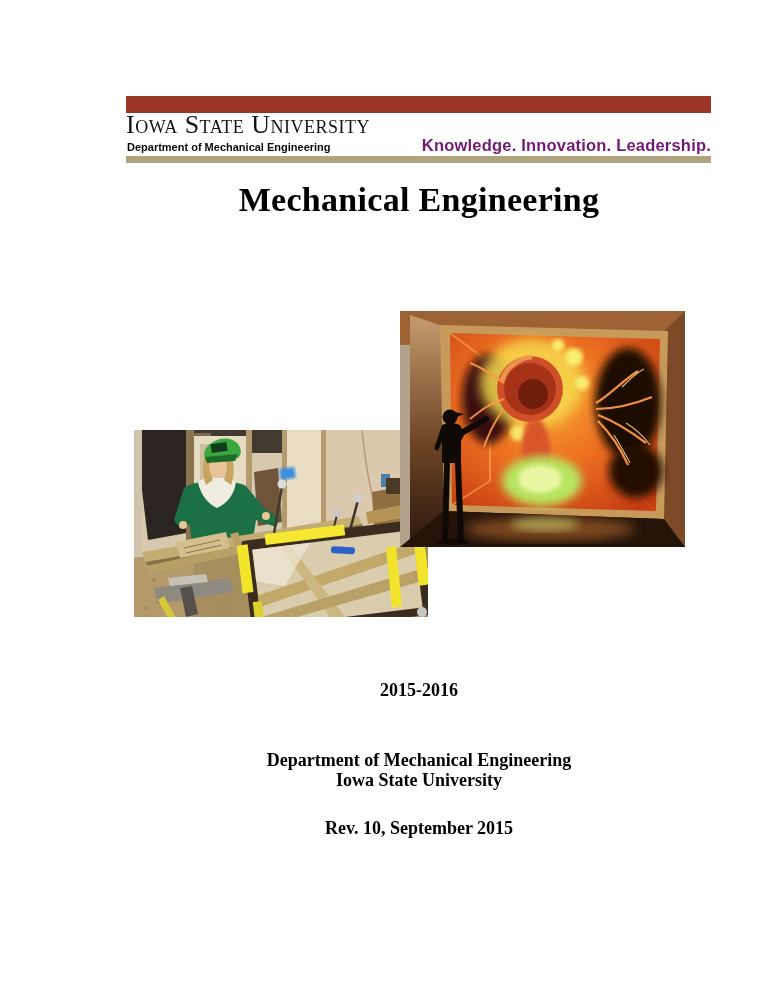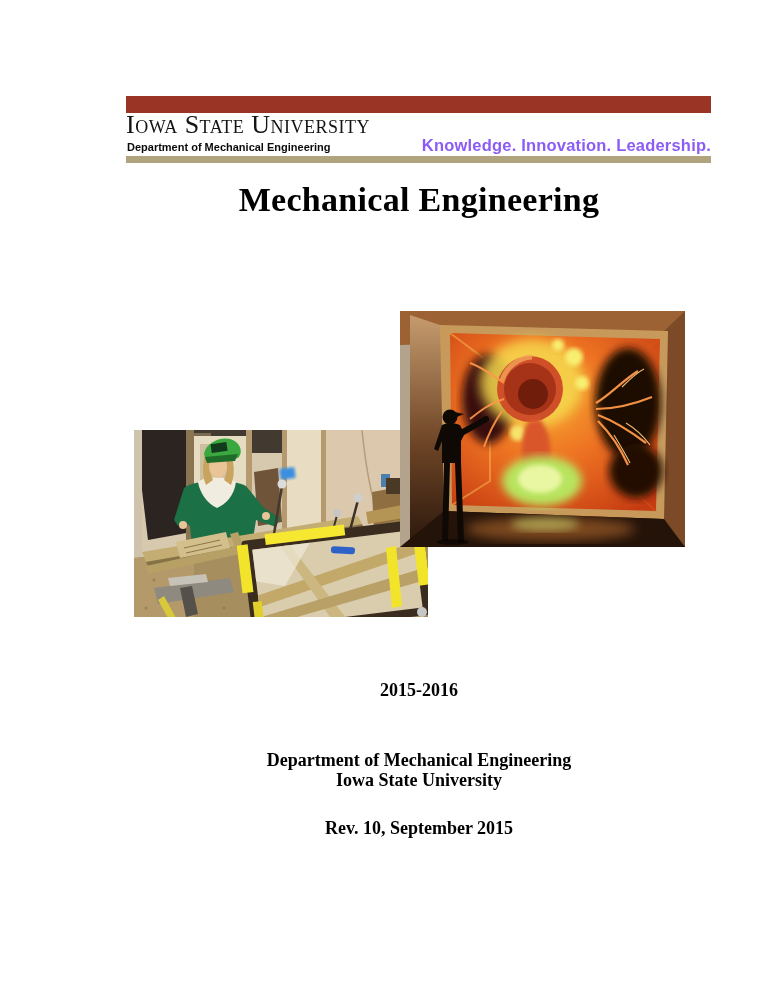--- a/index.html
+++ b/index.html
@@ -11,21 +11,21 @@
   .bar-red{top:96px;height:17px;}
   .bar-tan{top:156px;height:7px;}
   .wordmark{position:absolute;left:91px;top:112px;
             font-family:"Liberation Serif",serif;font-variant:small-caps;
             font-size:26px;line-height:26px;letter-spacing:0.5px;color:#141414;font-weight:500;}
   .dept-label{position:absolute;left:92px;top:141px;
             font-family:"Liberation Sans",sans-serif;font-weight:bold;
             font-size:11px;line-height:13px;color:#0a0a0a;}
   .tagline{position:absolute;right:92px;top:136px;
             font-family:"Liberation Sans",sans-serif;font-weight:bold;
-            font-size:16.5px;line-height:19px;color:#8b5cf6;letter-spacing:0.2px;}
+            font-size:16.5px;line-height:19px;color:#701a75;letter-spacing:0.2px;}
 
   
   .handbook-title{position:absolute;left:0;right:0;top:176px;text-align:center;
             font-family:"Liberation Serif",serif;font-weight:bold;
             font-size:34px;line-height:48px;letter-spacing:0.3px;color:#000;}
 
   
   .photo{position:absolute;overflow:hidden;}
   .photo svg{display:block;}
   .photo-left{left:99px;top:430px;width:294px;height:187px;}

